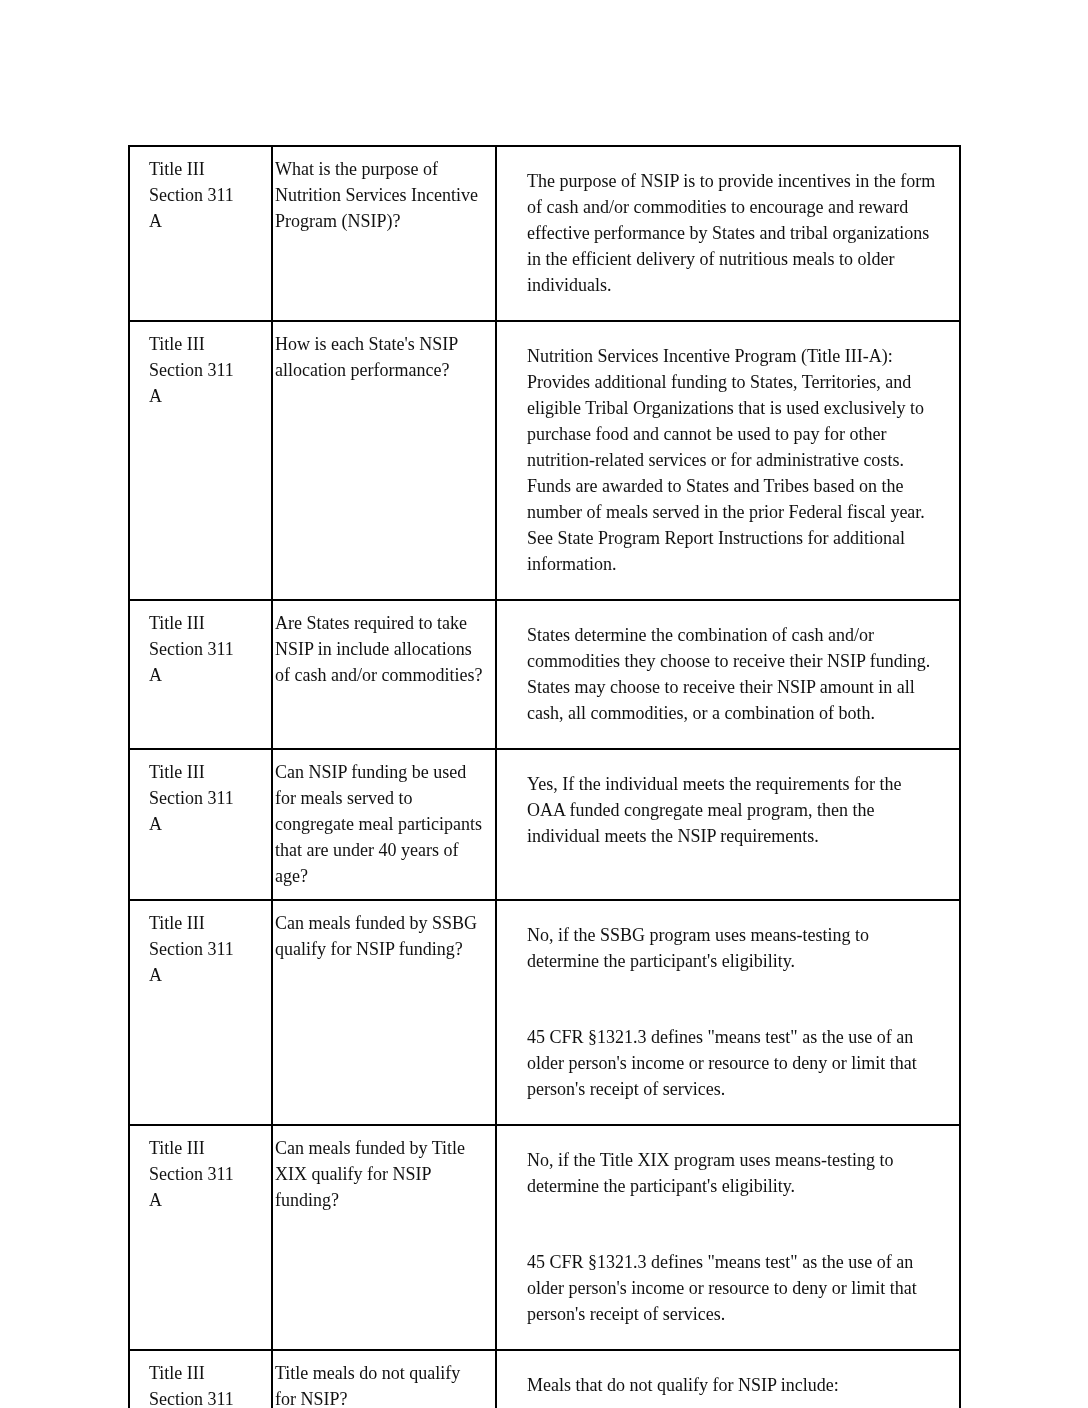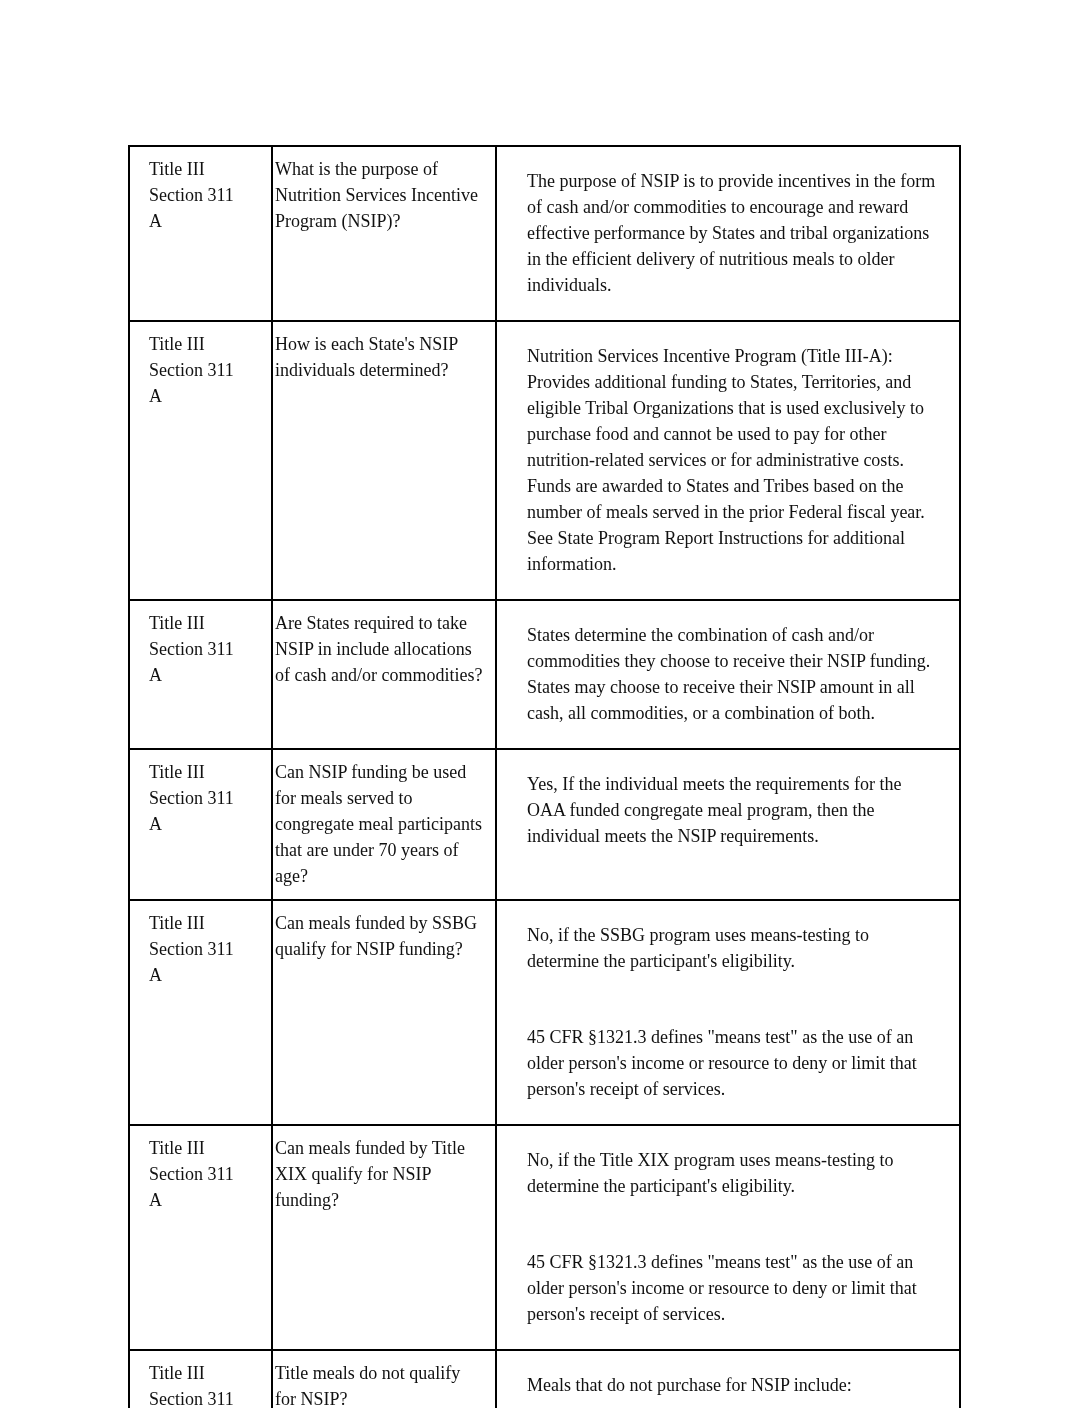--- a/index.html
+++ b/index.html
@@ -30,21 +30,21 @@
       <td class="c3">
           <p class="para">The purpose of NSIP is to provide incentives in the form of cash and/or commodities to encourage and reward effective performance by States and tribal organizations in the efficient delivery of nutritious meals to older individuals.</p>
         </td>
     </tr>
     <tr>
       <td class="c1 ref">
           <span>Title III</span>
           <span>Section 311</span>
           <span>A</span>
         </td>
-      <td class="c2">How is each State's NSIP individuals determined?</td>
+      <td class="c2">How is each State's NSIP allocation performance?</td>
       <td class="c3">
           <p class="para">Nutrition Services Incentive Program (Title III-A): Provides additional funding to States, Territories, and eligible Tribal Organizations that is used exclusively to purchase food and cannot be used to pay for other nutrition-related services or for administrative costs. Funds are awarded to States and Tribes based on the number of meals served in the prior Federal fiscal year.  See State Program Report Instructions for additional information.</p>
         </td>
     </tr>
     <tr>
       <td class="c1 ref">
           <span>Title III</span>
           <span>Section 311</span>
           <span>A</span>
         </td>
@@ -52,21 +52,21 @@
       <td class="c3">
           <p class="para">States determine the combination of cash and/or commodities they choose to receive their NSIP funding.  States may choose to receive their NSIP amount in all cash, all commodities, or a combination of both.</p>
         </td>
     </tr>
     <tr>
       <td class="c1 ref">
           <span>Title III</span>
           <span>Section 311</span>
           <span>A</span>
         </td>
-      <td class="c2">Can NSIP funding be used for meals served to congregate meal participants that are under 70 years of age?</td>
+      <td class="c2">Can NSIP funding be used for meals served to congregate meal participants that are under 40 years of age?</td>
       <td class="c3">
           <p class="para">Yes, If the individual meets the requirements for the OAA funded congregate meal program, then the individual meets the NSIP requirements.</p>
         </td>
     </tr>
     <tr>
       <td class="c1 ref">
           <span>Title III</span>
           <span>Section 311</span>
           <span>A</span>
         </td>
@@ -90,21 +90,21 @@
           <p class="para">45 CFR §1321.3 defines "means test" as the use of an older person's income or resource to deny or limit that person's receipt of services.</p>
         </td>
     </tr>
     <tr>
       <td class="c1 ref">
           <span>Title III</span>
           <span>Section 311</span>
         </td>
       <td class="c2">Title meals do not qualify for NSIP?</td>
       <td class="c3">
-        <p class="para">Meals that do not purchase for NSIP include:</p>
+        <p class="para">Meals that do not qualify for NSIP include:</p>
         <div class="bullet">
             <span class="dash">-</span>
             <span>Meals served in Medicaid Waiver Programs</span>
           </div>
       </td>
     </tr>
   </tbody>
 </table>
 
 </body></html>

